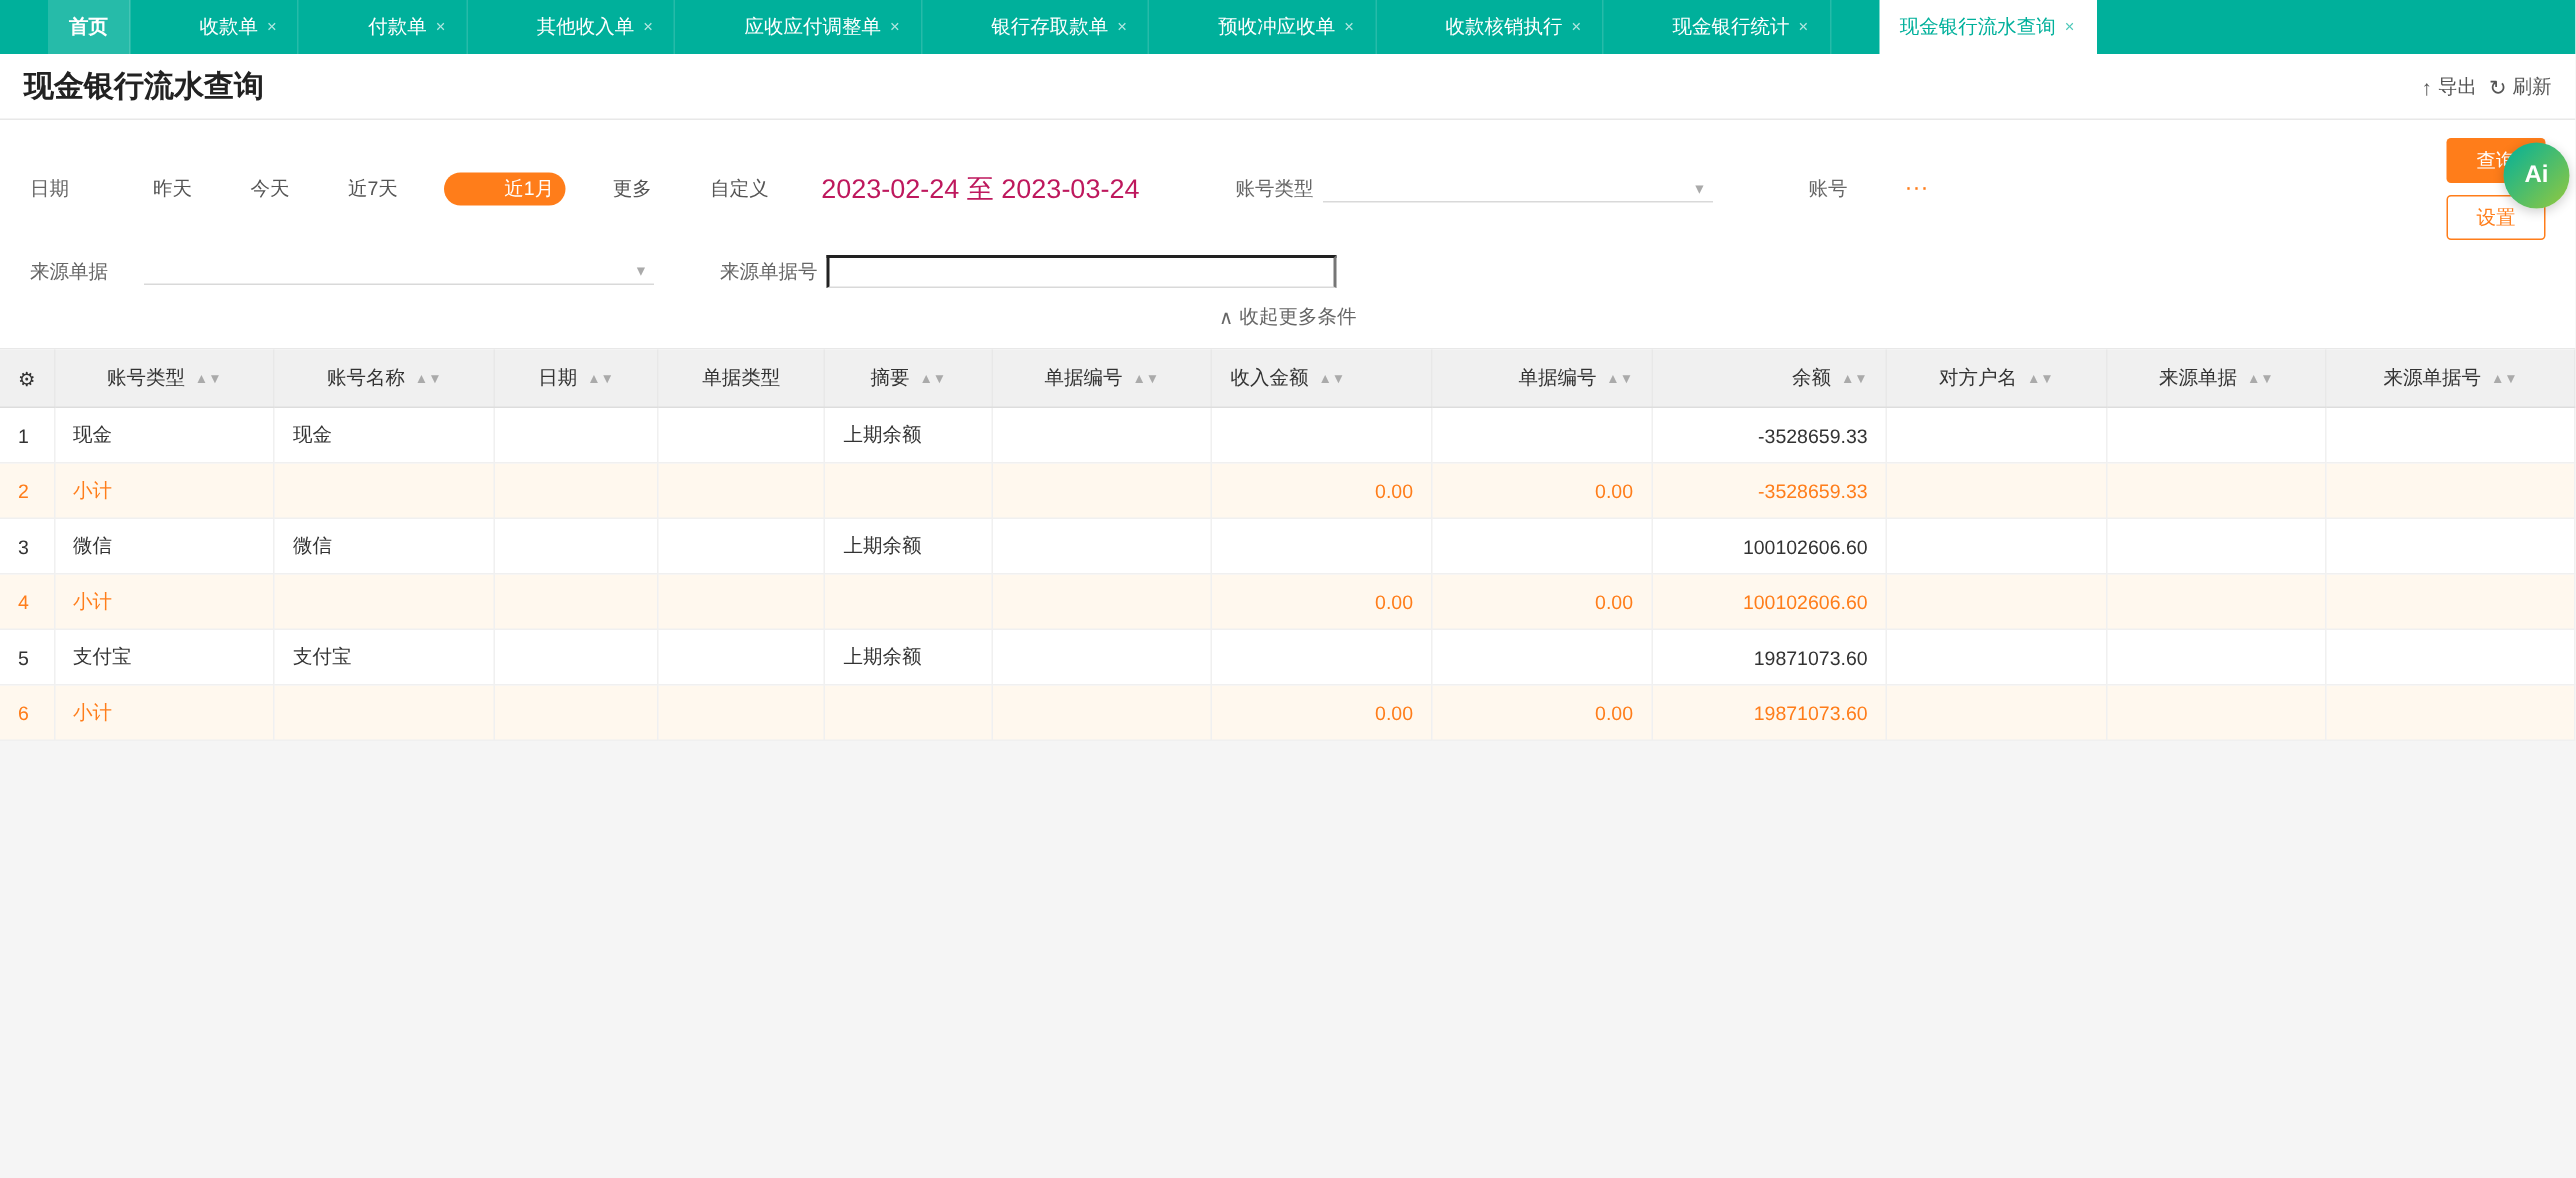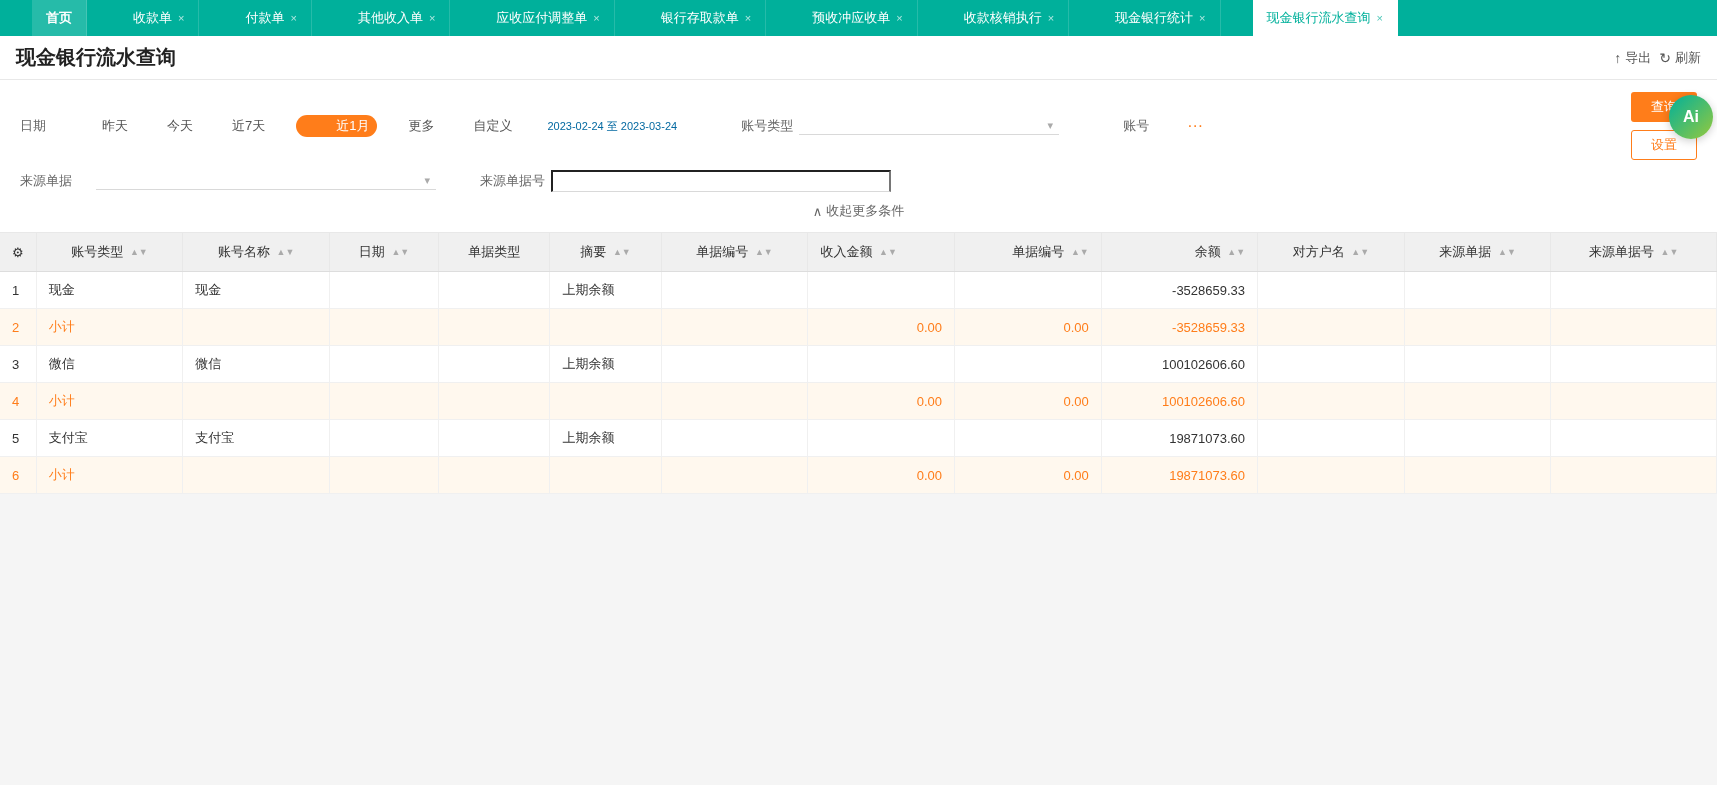--- a/index.html
+++ b/index.html
@@ -99,22 +99,22 @@
       font-size: 13px;
       color: #555;
     }
     .date-option.active {
       background: #ff7d1a;
       color: #fff;
       border-radius: 12px;
       padding-left: 40px;
     }
     .date-range {
-      font-size: 11px;
-      color: #0369a1;
+      font-size: 18px;
+      color: #be185d;
       margin-left: 4px;
     }
     .filter-select {
       display: flex;
       align-items: center;
       border-bottom: 1px solid #d9d9d9;
       padding: 2px 6px;
       min-width: 200px;
       cursor: pointer;
       justify-content: space-between;

